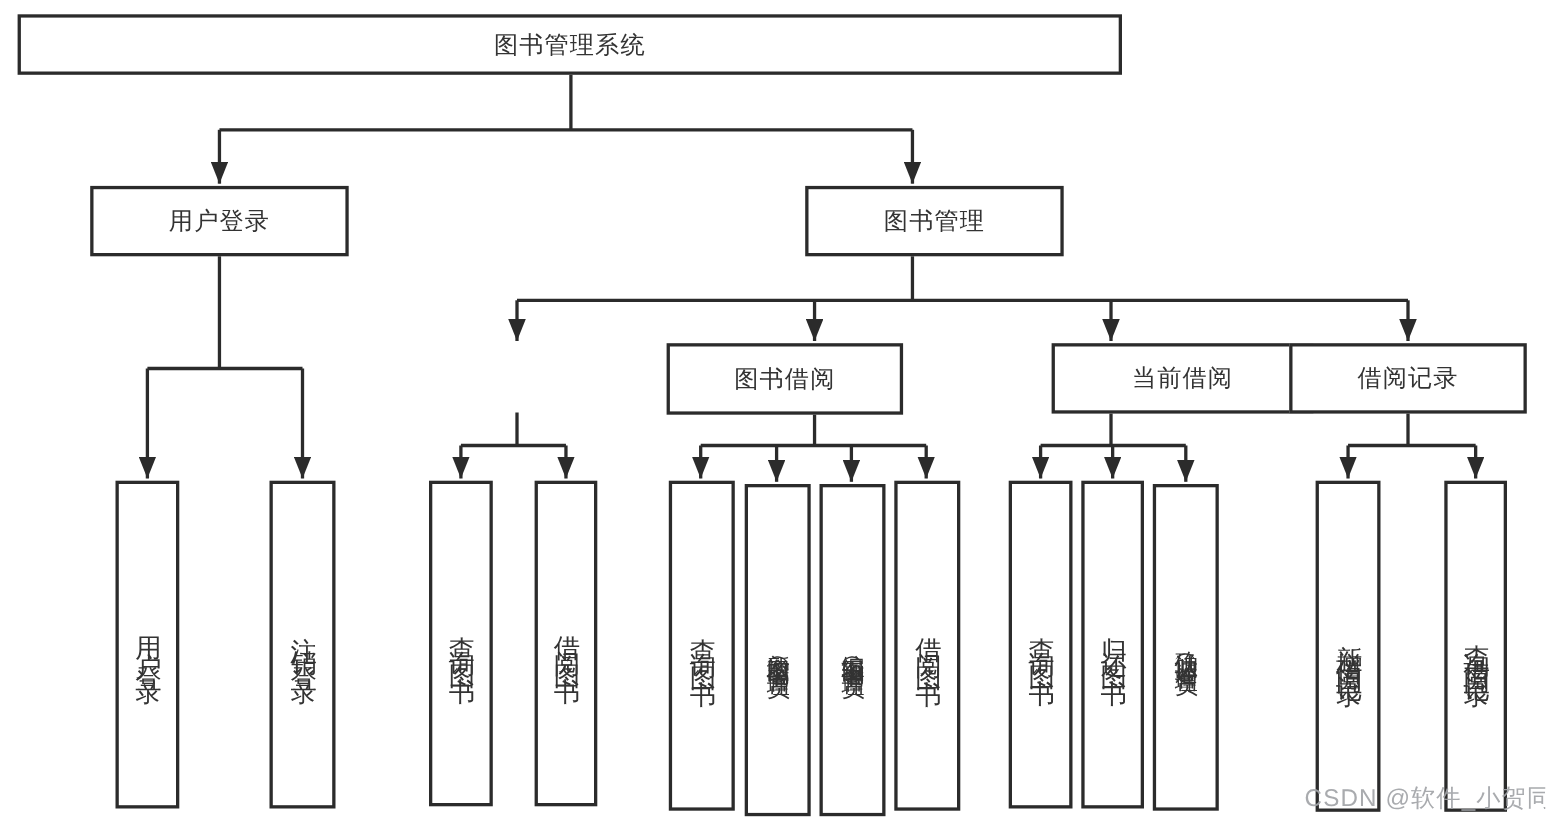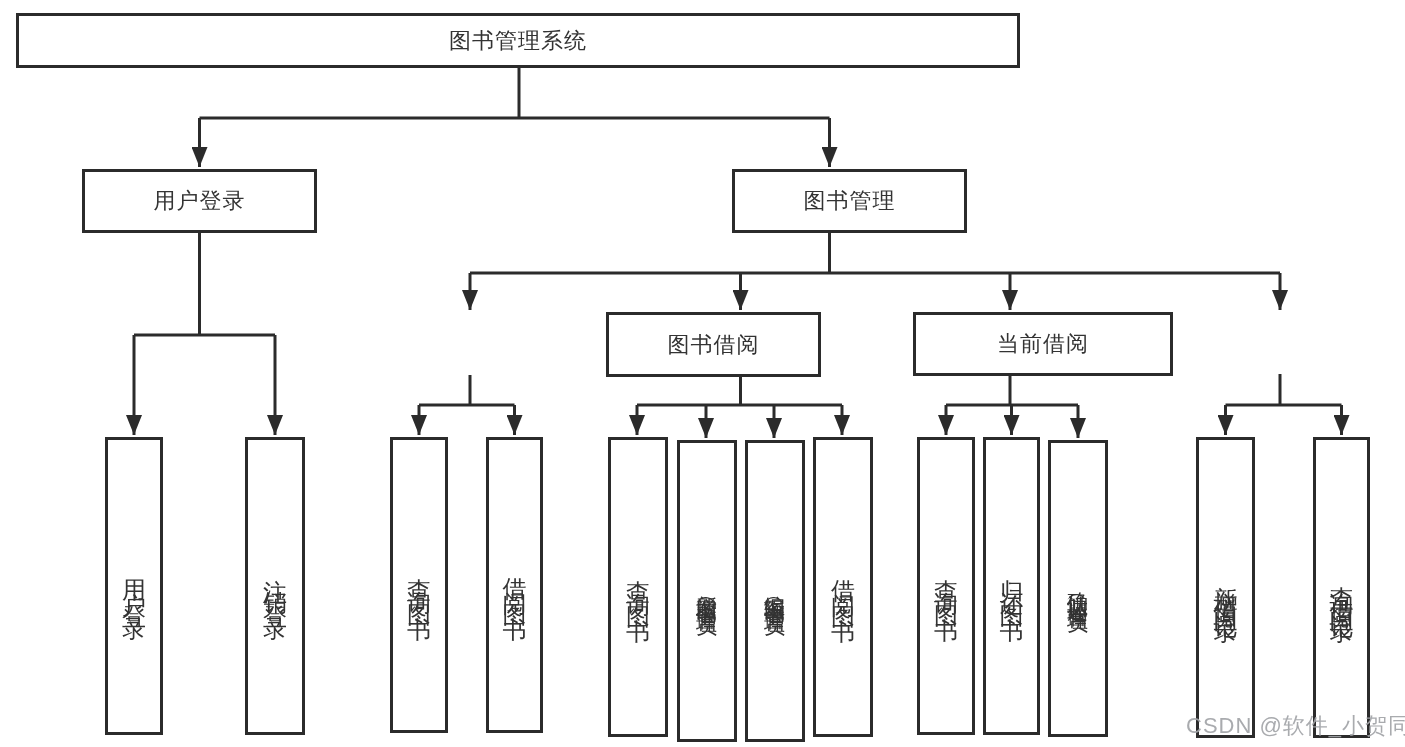--- a/index.html
+++ b/index.html
@@ -21,21 +21,21 @@
   .watermark{
     position:absolute;left:1186px;top:711px;z-index:2;
     font-size:22px;letter-spacing:1px;color:#a2a4a8;opacity:.92;white-space:nowrap;
   }
   
   #n-root{left:16px;top:13px;width:1004px;height:55px;}
   #n-user-login{left:82px;top:169px;width:235px;height:64px;}
   #n-book-mgmt{left:712px;top:169px;width:235px;height:64px;margin-left:20px;}
   #n-new-book{left:362px;top:312px;width:216px;height:65px;}
   #n-book-borrow{left:606px;top:312px;width:215px;height:65px;}
-  #n-current-borrow{left:913px;top:312px;width:260px;height:64px;}
+  #n-current-borrow{left:956px;top:312px;width:238px;height:64px;}
   #n-borrow-records{left:1172px;top:312px;width:216px;height:64px;}
   #n-a1{left:105px;top:437px;width:58px;height:298px;}
   #n-a2{left:245px;top:437px;width:60px;height:298px;}
   #n-b1{left:390px;top:437px;width:58px;height:296px;}
   #n-b2{left:486px;top:437px;width:57px;height:296px;}
   #n-c1{left:608px;top:437px;width:60px;height:300px;}
   #n-c2{left:677px;top:440px;width:60px;height:302px;}
   #n-c3{left:745px;top:440px;width:60px;height:302px;}
   #n-c4{left:813px;top:437px;width:60px;height:300px;}
   #n-d1{left:917px;top:437px;width:58px;height:298px;}
@@ -109,20 +109,23 @@
   <div class="box" id="n-book-mgmt">
     <span class="hlabel">图书管理</span>
   </div>
 
   <div class="box" id="n-book-borrow">
     <span class="hlabel">图书借阅</span>
   </div>
   <div class="box" id="n-current-borrow">
     <span class="hlabel">当前借阅</span>
   </div>
+  <div class="box" id="n-borrow-records">
+    <span class="hlabel">借阅记录</span>
+  </div>
 
   <div class="box" id="n-a1">
     <span class="vtext v4">用户登录</span>
   </div>
   <div class="box" id="n-a2">
     <span class="vtext v4">注销登录</span>
   </div>
 
   <div class="box" id="n-b1">
     <span class="vtext v4">查询图书</span>

